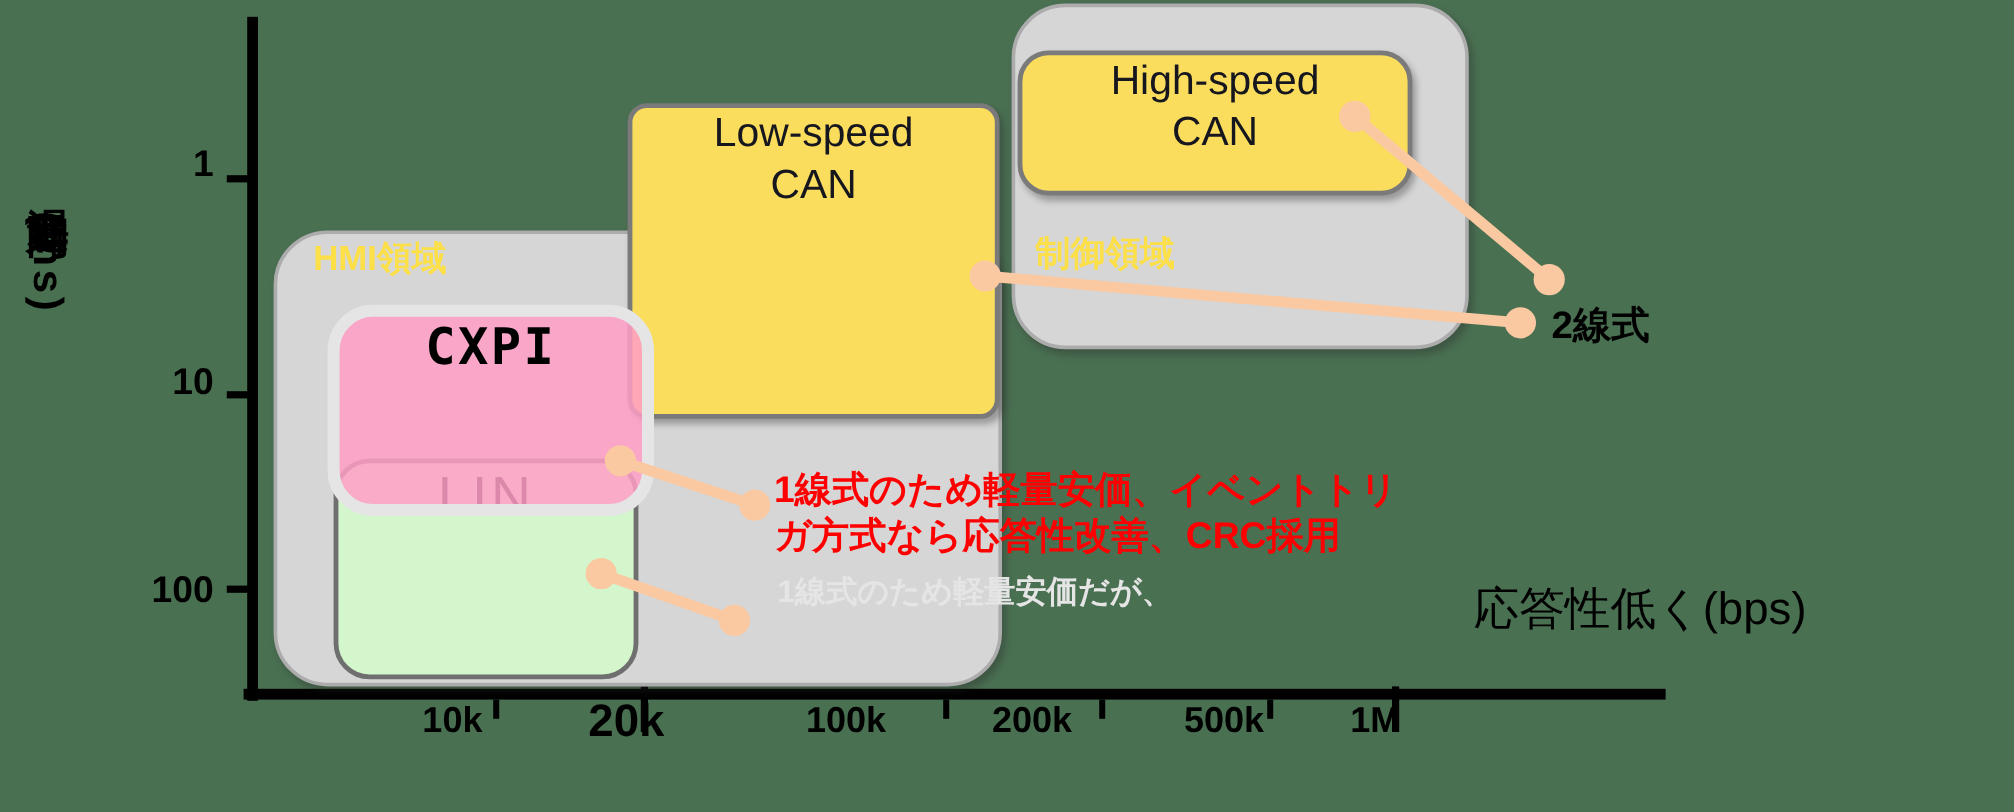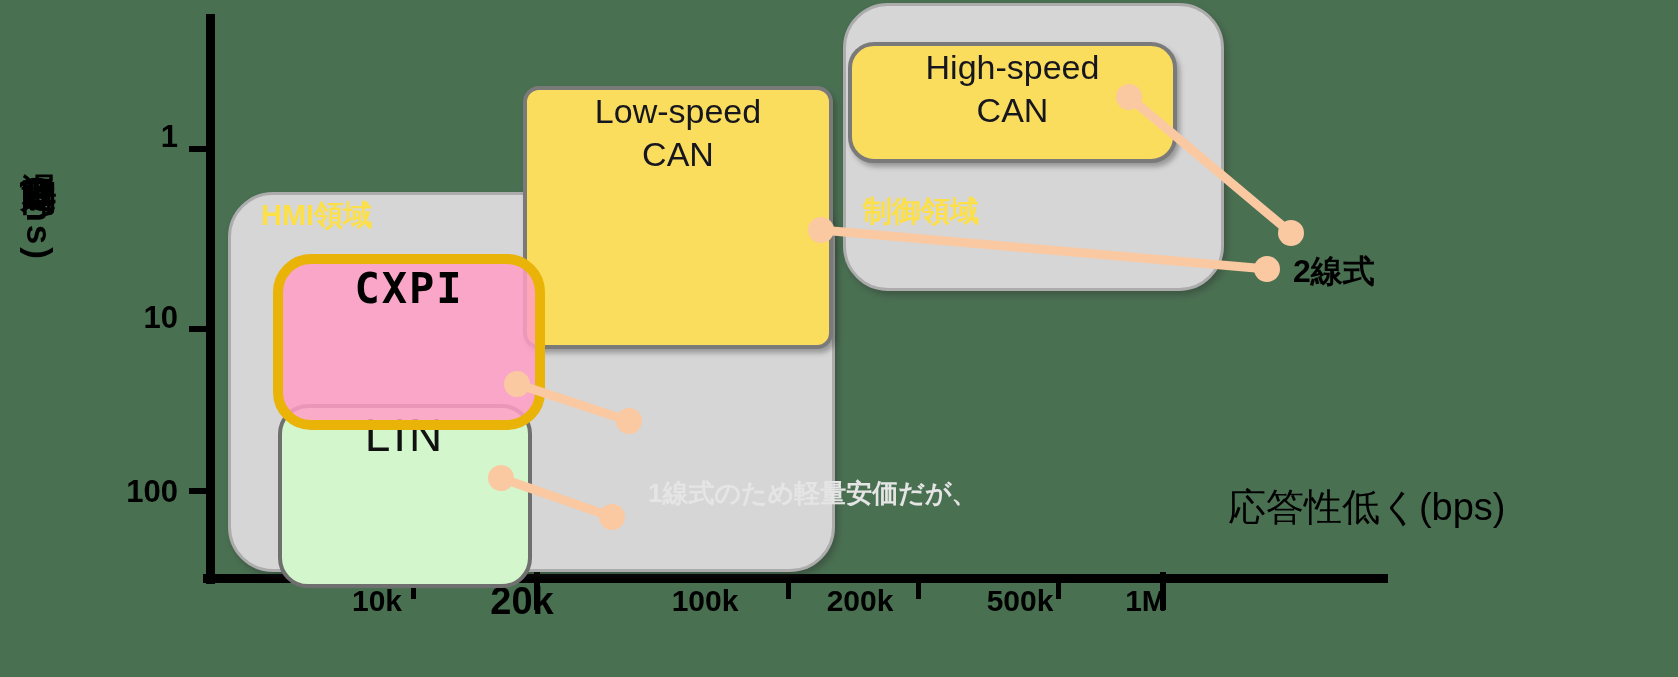--- a/index.html
+++ b/index.html
@@ -32,25 +32,25 @@
   .control-region{left:843px;top:3px;width:381px;height:288px;}
   .region-label{font-size:29px;font-weight:600;color:#fde047;z-index:6;}
 
   
   .proto{box-sizing:border-box;display:flex;flex-direction:column;align-items:center;
          justify-content:flex-start;text-align:center;}
   .yellow{background:#FBDD5E;border:4px solid #7A7A7A;box-shadow:3px 4px 5px rgba(40,40,40,.35);z-index:2;}
   .low-can{left:523px;top:86px;width:310px;height:263px;border-radius:16px;}
   .high-can{left:848px;top:42px;width:329px;height:121px;border-radius:26px;}
   .can-text{font-size:34px;line-height:43px;color:#16161e;font-weight:400;}
-  .lin-box{left:278px;top:404px;width:254px;height:184px;border-radius:30px;
+  .lin-box{left:278px;top:382px;width:254px;height:184px;border-radius:30px;
            background:#D3F6CC;border:4px solid #6F6F6F;z-index:3;}
   .lin-text{font-size:46px;font-weight:400;letter-spacing:3px;color:#111;}
   .cxpi-box{left:273px;top:254px;width:272px;height:176px;border-radius:38px;
-            background:rgba(255,157,198,0.85);border:10px solid #eab308;z-index:4;}
+            background:rgba(255,157,198,0.85);border:10px solid #e5e5e5;z-index:4;}
   .cxpi-text{font-family:"DejaVu Sans Mono",monospace;font-size:42px;font-weight:700;
              letter-spacing:2px;color:#000;}
 
   
   .connector-svg{left:0;top:0;z-index:5;pointer-events:none;}
 
   
   .note{z-index:6;}
   .red-note{left:645px;top:388px;font-size:31px;line-height:39px;font-weight:600;color:#FF0000;}
   .black-note{left:648px;top:473px;font-size:26px;line-height:40px;font-weight:700;color:#e5e5e5;}
@@ -119,18 +119,22 @@
       <circle cx="612" cy="517" r="13" stroke="none"></circle>
       <line x1="821" y1="230" x2="1267" y2="269"></line>
       <circle cx="821" cy="230" r="13" stroke="none"></circle>
       <circle cx="1267" cy="269" r="13" stroke="none"></circle>
       <line x1="1129" y1="97" x2="1291" y2="233"></line>
       <circle cx="1129" cy="97" r="13" stroke="none"></circle>
       <circle cx="1291" cy="233" r="13" stroke="none"></circle>
     </g>
   </svg>
 
+  <div class="abs note red-note">
+    <div>1線式のため軽量安価、イベントトリ</div>
+    <div>ガ方式なら応答性改善、CRC採用</div>
+  </div>
   <div class="abs note black-note">
     <div>1線式のため軽量安価だが、</div>
   </div>
   <div class="abs note two-wire">2線式</div>
 
 </div>
 
 </body></html>

